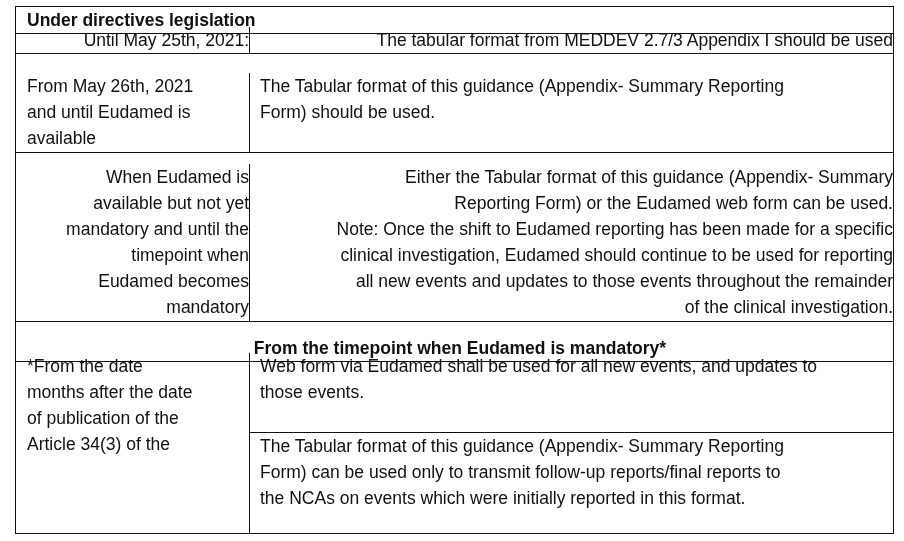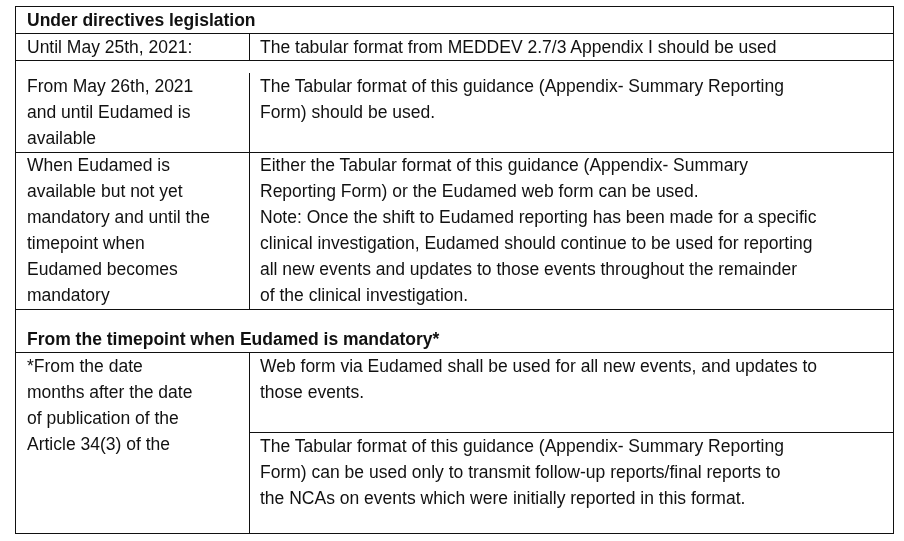--- a/index.html
+++ b/index.html
@@ -19,21 +19,21 @@
 </style>
 </head>
 <body>
 
 <div class="tbl">
 
   <div class="row section" style="top:0; height:27px;">
     <span>Under directives legislation</span>
   </div>
 
-  <div class="row" style="top:27px; height:27px;">
+  <div class="row" style="top:20px; height:27px;text-align:right;">
     <div class="cell c1">
       <span class="line">Until May 25th, 2021:</span>
     </div>
     <div class="cell c2">
       <span class="line">The tabular format from MEDDEV 2.7/3 Appendix I should be used</span>
     </div>
   </div>
 
 
   <div class="row" style="top:66px; height:80px;">
@@ -41,40 +41,40 @@
       <span class="line">From May 26th, 2021</span>
       <span class="line">and until Eudamed is</span>
       <span class="line">available</span>
     </div>
     <div class="cell c2">
       <span class="line">The Tabular format of this guidance (Appendix- Summary Reporting</span>
       <span class="line">Form) should be used.</span>
     </div>
   </div>
 
-  <div class="row" style="top:145px; height:158px;">
+  <div class="row" style="top:157px; height:158px;text-align:right;">
     <div class="cell c1">
       <span class="line">When Eudamed is</span>
       <span class="line">available but not yet</span>
       <span class="line">mandatory and until the</span>
       <span class="line">timepoint when</span>
       <span class="line">Eudamed becomes</span>
       <span class="line">mandatory</span>
     </div>
     <div class="cell c2">
       <span class="line">Either the Tabular format of this guidance (Appendix- Summary</span>
       <span class="line">Reporting Form) or the Eudamed web form can be used.</span>
       <span class="line">Note: Once the shift to Eudamed reporting has been made for a specific</span>
       <span class="line">clinical investigation, Eudamed should continue to be used for reporting</span>
       <span class="line">all new events and updates to those events throughout the remainder</span>
       <span class="line">of the clinical investigation.</span>
     </div>
   </div>
 
-  <div class="row section" style="top:319px; height:27px;">
+  <div class="row section" style="top:328px; height:27px;text-align:center;">
     <span>From the timepoint when Eudamed is mandatory*</span>
   </div>
 
   <div class="row last" style="top:346px; height:180px;">
     <div class="cell c1">
       <span class="line">*From the date</span>
       <span class="line">months after the date</span>
       <span class="line">of publication of the</span>
       <span class="line">Article 34(3) of the</span>
     </div>

